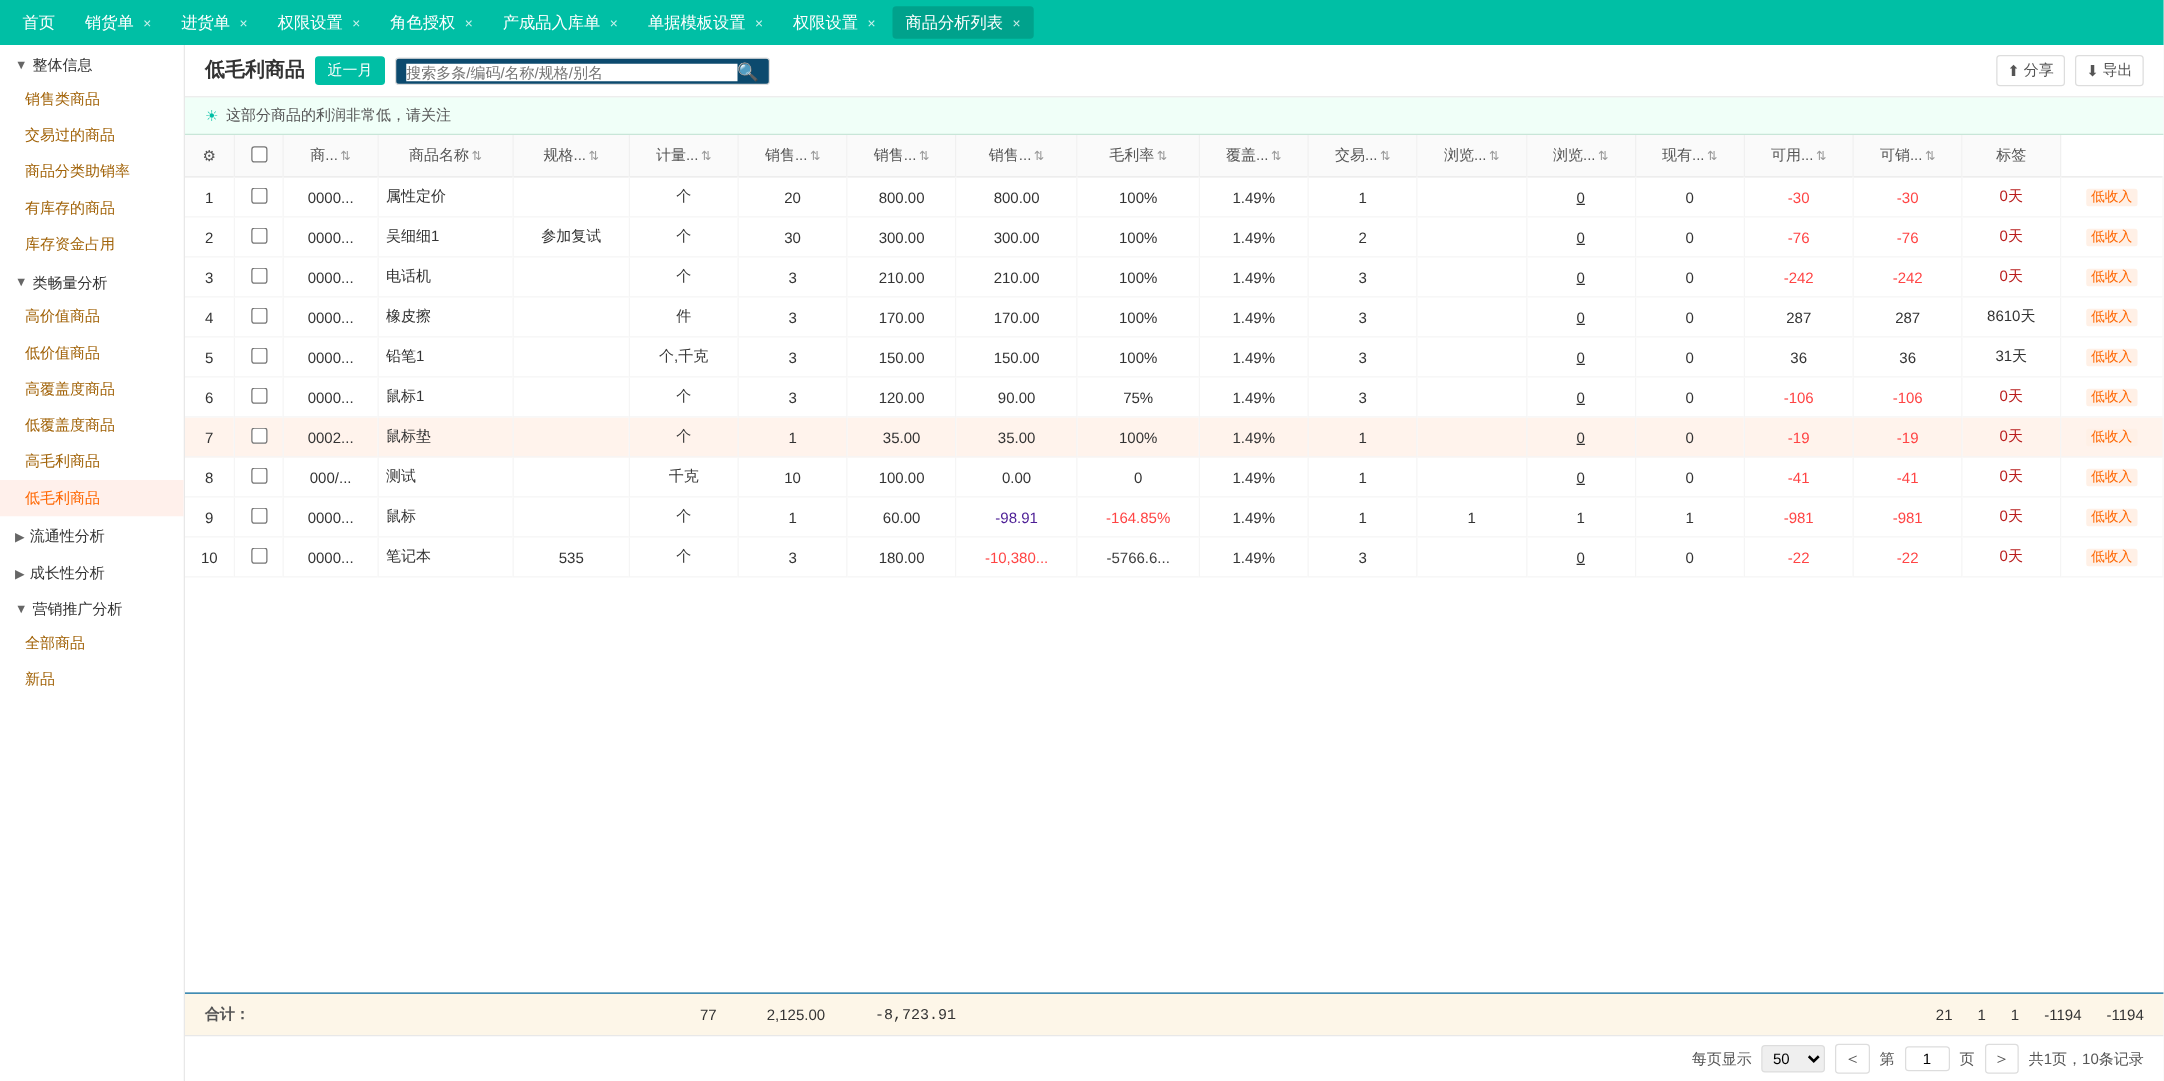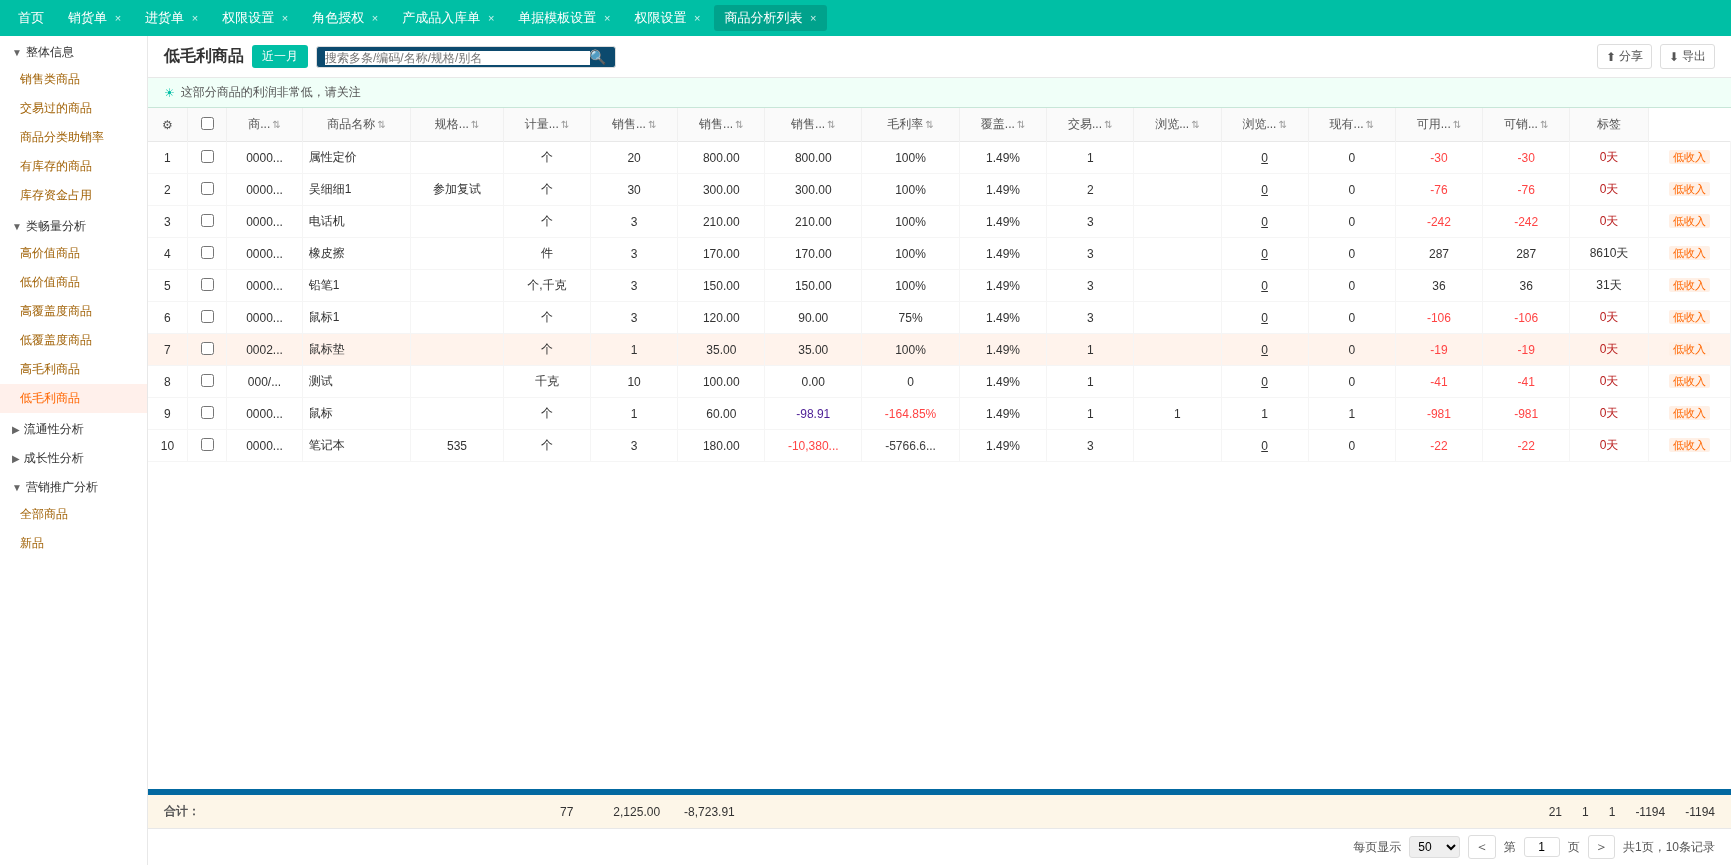--- a/index.html
+++ b/index.html
@@ -182,21 +182,21 @@
       border-radius: 2px;
       padding: 1px 4px;
       font-size: 11px;
     }
     .red { color: #b91c1c; }
     .underline { text-decoration: underline; cursor: pointer; }
 
     
     .table-footer {
       background: #fdf6e8;
-      border-top: 6px solid #0369a1;
+      border-top: 1px solid #0369a1;
       padding: 8px 16px;
       display: flex;
       align-items: center;
       gap: 20px;
       font-size: 12px;
     }
     .footer-label { color: #555; font-weight: bold; }
 
     
     .pagination-bar {
@@ -581,21 +581,21 @@
     <td><span class="tag-low-income">低收入</span></td>
   </tr>
           </tbody>
       </table>
     </div>
 
     <div class="table-footer">
       <span class="footer-label">合计：</span>
       <span style="margin-left:340px;">77</span>
       <span style="margin-left:20px;">2,125.00</span>
-      <span style="margin-left:4px;">-8,723.91</span>
+      <span style="margin-left:20px;font-family:Liberation Mono, monospace;">-8,723.91</span>
       <span style="flex:1;"></span>
       <span>21</span>
       <span>1</span>
       <span>1</span>
       <span>-1194</span>
       <span>-1194</span>
     </div>
 
     <div class="pagination-bar">
       <span>每页显示</span>

